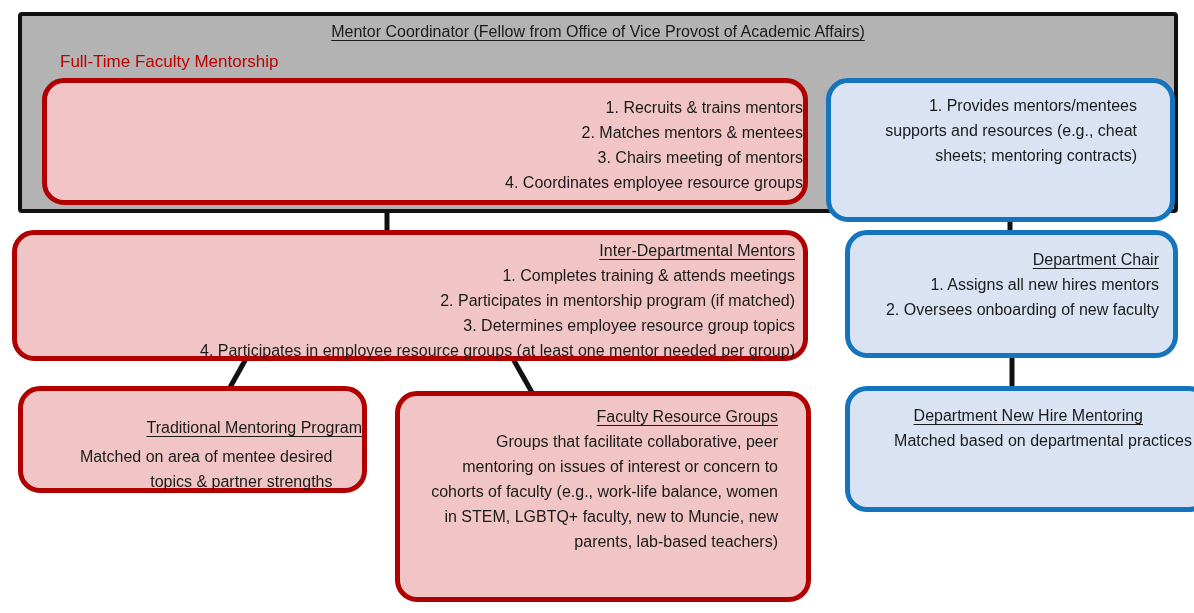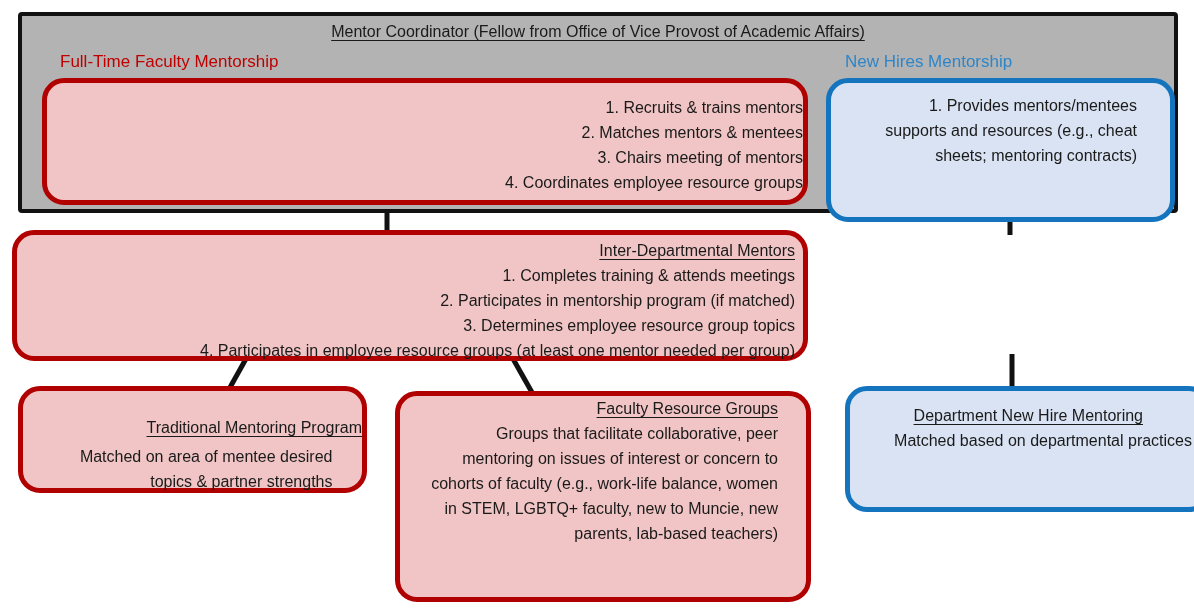--- a/index.html
+++ b/index.html
@@ -45,41 +45,40 @@
   .box-title{
     text-decoration:underline;
     text-underline-offset:3px;
   }
   .fulltime-box{left:20px;top:62px;width:766px;height:127px;padding-top:12px;}
   .newhires-box{left:804px;top:62px;width:349px;height:144px;padding:10px 33px 0 33px;}
   .interdept-box{left:12px;top:230px;width:796px;height:131px;padding:3px 8px 0 3px;}
   .chair-box{left:845px;top:230px;width:333px;height:128px;padding:12px 14px 0 14px;}
   .traditional-box{left:18px;top:386px;width:349px;height:107px;padding-top:24px;}
   .traditional-box .box-text{width:280px;margin:4px auto;}
-  .frg-box{left:395px;top:391px;width:416px;height:211px;padding:0 28px 0 28px;}
+  .frg-box{left:395px;top:391px;width:416px;height:211px;padding:8px 28px 0 28px;}
   .newhire-box{left:845px;top:386px;width:366px;height:126px;padding:12px 14px 0 14px;}
   .newhire-box .box-title{display:block;max-width:230px;margin:0 auto;}
 </style>
 </head>
 <body>
 
 <div class="canvas">
 
   <svg class="connectors" viewBox="0 0 1194 613" xmlns="http://www.w3.org/2000/svg">
     <line x1="387" y1="210" x2="387" y2="235" stroke="#111111" stroke-width="5"></line>
     <line x1="1010" y1="210" x2="1010" y2="235" stroke="#111111" stroke-width="5"></line>
     <line x1="247" y1="357" x2="228" y2="391" stroke="#111111" stroke-width="5"></line>
     <line x1="512" y1="357" x2="534" y2="396" stroke="#111111" stroke-width="5"></line>
     <line x1="1012" y1="354" x2="1012" y2="391" stroke="#111111" stroke-width="5"></line>
   </svg>
 
   <div class="container">
     <div class="coordinator-title">Mentor Coordinator (Fellow from Office of Vice Provost of Academic Affairs)</div>
     <div class="section-label red">Full-Time Faculty Mentorship</div>
-    <div class="section-label blue">New Hires Mentorship</div>
 
     <div class="box red fulltime-box">
       <div>
           <div class="box-line">1. Recruits &amp; trains mentors</div>
           <div class="box-line">2. Matches mentors &amp; mentees</div>
           <div class="box-line">3. Chairs meeting of mentors</div>
           <div class="box-line">4. Coordinates employee resource groups</div>
         </div>
     </div>
 
@@ -91,20 +90,27 @@
   <div class="box red interdept-box">
     <div class="box-title">Inter-Departmental Mentors</div>
     <div>
         <div class="box-line">1. Completes training &amp; attends meetings</div>
         <div class="box-line">2. Participates in mentorship program (if matched)</div>
         <div class="box-line">3. Determines employee resource group topics</div>
         <div class="box-line">4. Participates in employee resource groups (at least one mentor needed per group)</div>
       </div>
   </div>
 
+  <div class="box blue chair-box">
+    <div class="box-title">Department Chair</div>
+    <div>
+        <div class="box-line">1. Assigns all new hires mentors</div>
+        <div class="box-line">2. Oversees onboarding of new faculty</div>
+      </div>
+  </div>
 
   <div class="box red traditional-box">
     <div class="box-title">Traditional Mentoring Program</div>
     <div class="box-text">Matched on area of mentee desired topics &amp; partner strengths</div>
   </div>
 
   <div class="box red frg-box">
     <div class="box-title">Faculty Resource Groups</div>
     <div class="box-text">Groups that facilitate collaborative, peer mentoring on issues of interest or concern to cohorts of faculty (e.g., work-life balance, women in STEM, LGBTQ+ faculty, new to Muncie, new parents, lab-based teachers)</div>
   </div>

